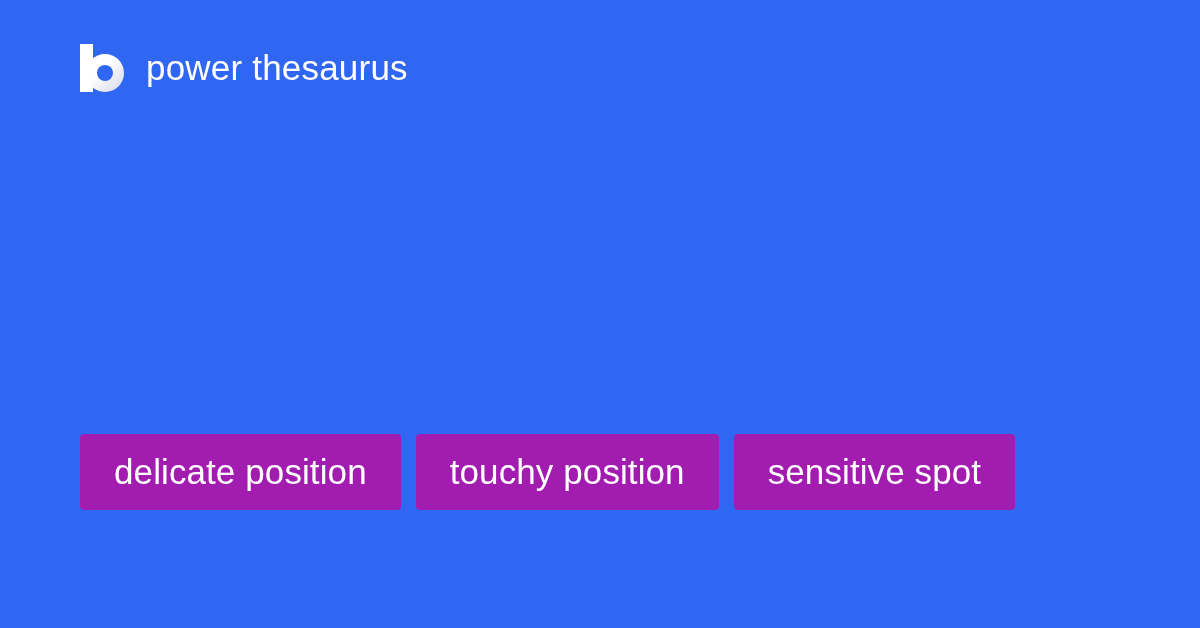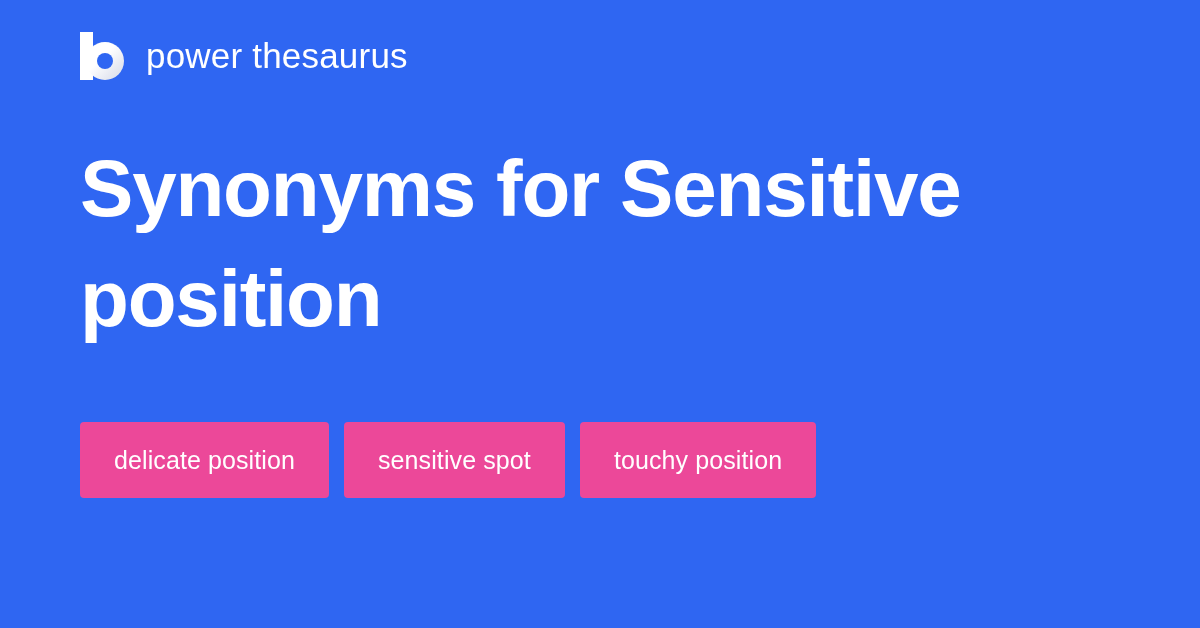--- a/index.html
+++ b/index.html
@@ -13,20 +13,21 @@
     font-family: "Liberation Sans", sans-serif;
     background: #2f66f2;
   }
 
   .page {
     position: relative;
     width: 1200px;
     height: 488px;
     background: #2f66f2;
     box-sizing: border-box;
+    margin-top: 12px;
   }
 
   
   .brand {
     position: absolute;
     left: 80px;
     top: 28px;
     display: flex;
     align-items: center;
     gap: 22px;
@@ -99,24 +100,24 @@
     width: 1040px;
     display: flex;
     flex-wrap: wrap;
     gap: 20px 15px;
     align-content: flex-start;
   }
 
   .chip {
     height: 76px;
     box-sizing: border-box;
-    background: #ec4899;
+    background: #a21caf;
     border-radius: 4px;
     color: #ffffff;
-    font-size: 25px;
+    font-size: 35px;
     line-height: 76px;
     font-weight: 400;
     padding: 0 34px;
     white-space: nowrap;
     letter-spacing: 0.1px;
   }
 </style>
 </head>
 <body>
 
@@ -124,21 +125,20 @@
 
   <div class="brand">
     <div class="brand-mark">
       <span class="stem"></span>
       <span class="bowl"></span>
       <span class="hole"></span>
     </div>
     <div class="brand-name">power thesaurus</div>
   </div>
 
-  <h1 class="headline">Synonyms for Sensitive position</h1>
 
   <div class="chips">
     <div class="chip">delicate position</div>
+    <div class="chip">touchy position</div>
     <div class="chip">sensitive spot</div>
-    <div class="chip">touchy position</div>
   </div>
 
 </div>
 
 </body></html>

